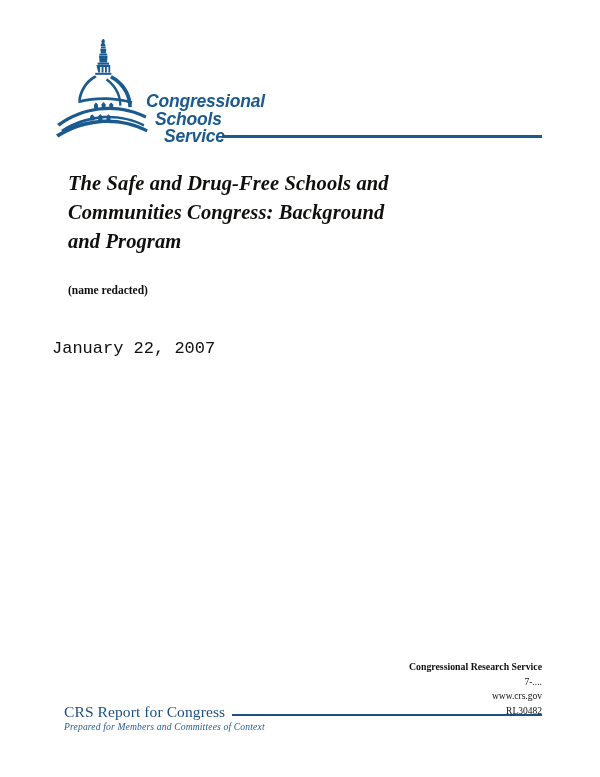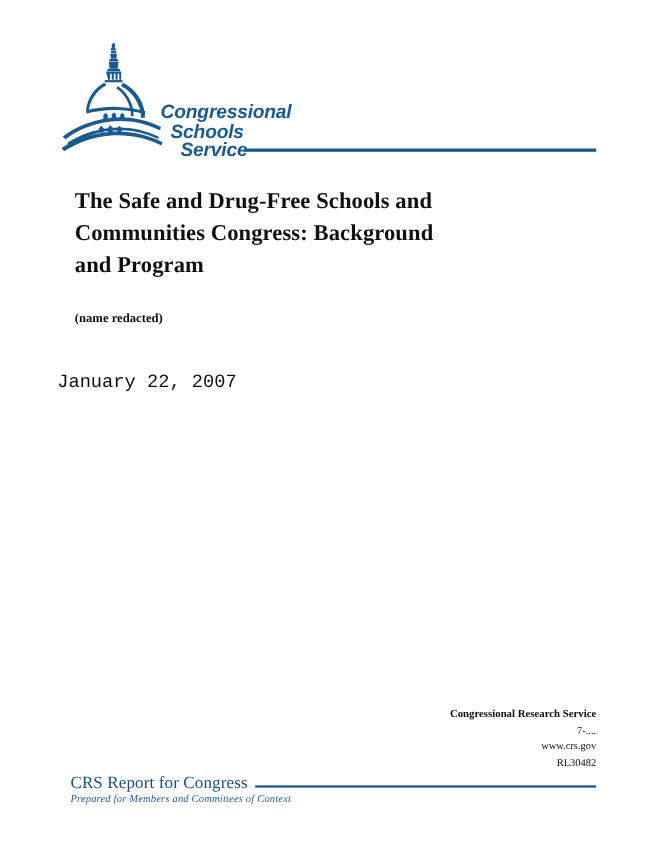--- a/index.html
+++ b/index.html
@@ -72,20 +72,21 @@
     width: 460px;
   }
   .doc-title {
     margin: 0;
     font-family: "Liberation Serif", serif;
     font-weight: bold;
     font-size: 20.5px;
     line-height: 29px;
     color: #100f0d;
     letter-spacing: 0.1px;
+    font-style: italic;
   }
   .doc-title .t-line { display: block; }
 
   .doc-author {
     position: absolute;
     left: 68px;
     top: 284px;
     font-family: "Liberation Serif", serif;
     font-weight: bold;
     font-size: 11.5px;
@@ -105,21 +106,21 @@
     position: absolute;
     right: 58px;
     top: 643px;
     text-align: right;
     font-family: "Liberation Serif", serif;
     font-size: 9.5px;
     line-height: 14.5px;
     color: #100f0d;
   }
   .imprint .imprint-line { display: block; white-space: nowrap; }
-  .imprint .imprint-org { font-weight: bold; font-size: 9.8px; }
+  .imprint .imprint-org { font-weight: bold; font-size: 9.8px; margin-top: 17px; }
 
   
   .banner {
     position: absolute;
     left: 0;
     top: 700px;
     width: 600px;
     height: 50px;
   }
   .banner-title {

